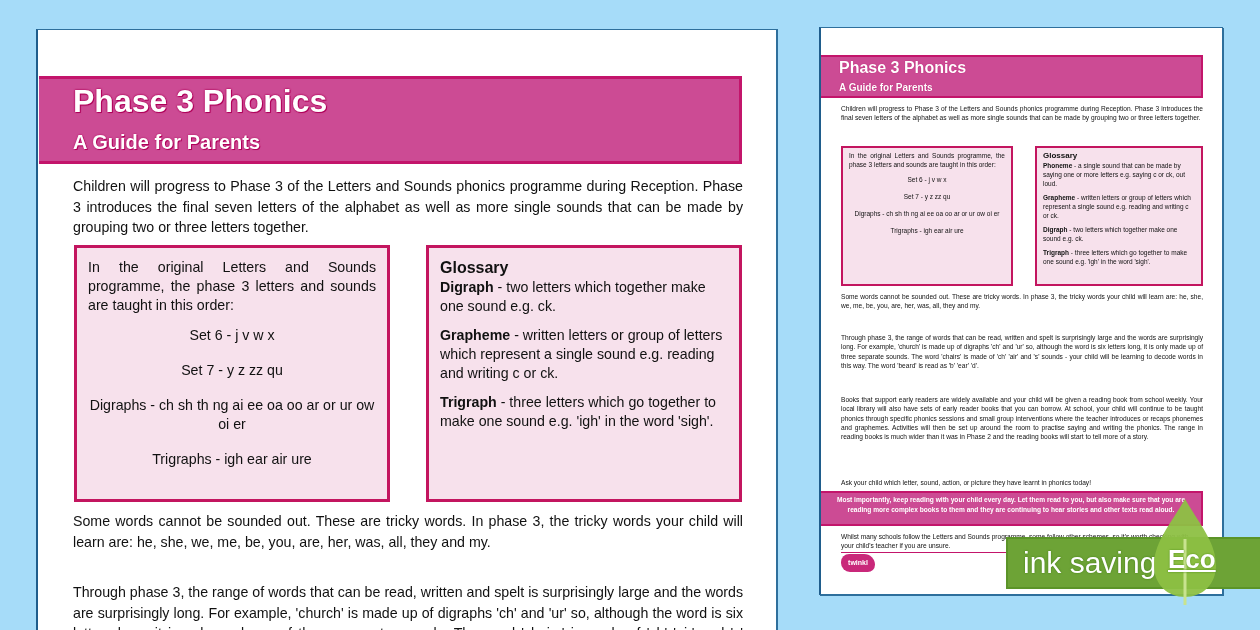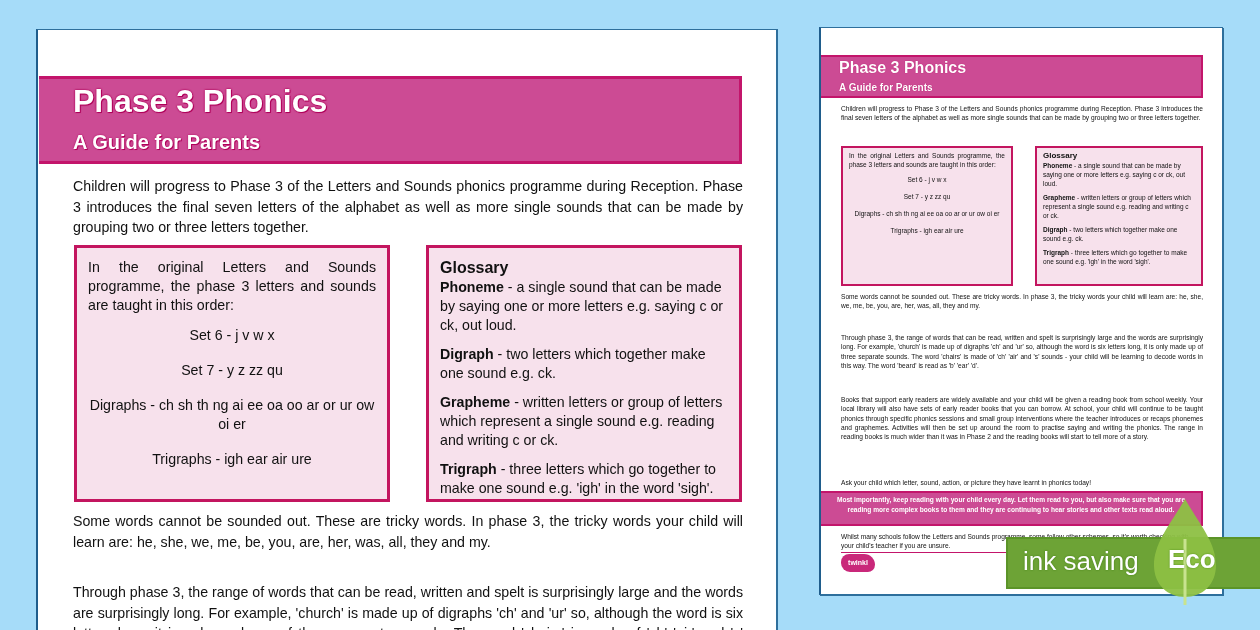--- a/index.html
+++ b/index.html
@@ -63,23 +63,23 @@
     color: #fff; font-weight: bold; font-size: 6.6px; line-height: 9.5px; text-align: center; padding: 2px 14px;
   }
   .whilst { position: absolute; left: 20px; top: 504px; width: 362px; font-size: 6.6px; line-height: 9.3px; border-bottom: 1px solid #c3156b; padding-bottom: 1px; }
   .twinkl { position: absolute; left: 20px; top: 526px; width: 34px; height: 18px; background: #c9287a; border-radius: 9px 12px 8px 10px; color: #fff; font-size: 7px; font-weight: bold; text-align: center; line-height: 18px; }
 
   
   .eco-bar {
     position: absolute; left: 1006px; top: 537px; width: 254px; height: 52px;
     background: #6da336; border: 2px solid #5b9428; border-right: none;
   }
-  .eco-text { position: absolute; left: 15px; top: 7px; font-size: 26px; color: #fff; text-shadow: 0 0 2px #3e7a12; }
+  .eco-text { position: absolute; left: 15px; top: 7px; font-size: 30px; color: #fff; text-shadow: 0 0 2px #3e7a12; }
   .leaf { position: absolute; left: 1152px; top: 497px; width: 66px; height: 110px; }
-  .eco-word { position: absolute; left: 1168px; top: 544px; font-size: 26px; font-weight: bold; color: #fff; text-shadow: 0 0 2px #4d8a18; }
+  .eco-word { position: absolute; left: 1168px; top: 544px; font-size: 26px; font-weight: bold; color: #fff; text-shadow: 0 0 2px #4d8a18; text-decoration: underline; }
 </style>
 </head>
 <body>
 
 <div class="page-big">
   <div class="hdr-big">
     <div class="t1">Phase 3 Phonics</div>
     <div class="t2">A Guide for Parents</div>
   </div>
 
@@ -88,21 +88,20 @@
   <div class="box-big left">
     <p class="intro">In the original Letters and Sounds programme, the phase 3 letters and sounds are taught in this order:</p>
     <p class="c">Set 6 - j v w x</p>
     <p class="c">Set 7 - y z zz qu</p>
     <p class="c">Digraphs - ch sh th ng ai ee oa oo ar or ur ow oi er</p>
     <p class="c">Trigraphs - igh ear air ure</p>
   </div>
 
   <div class="box-big right">
     <div class="gloss-title">Glossary</div>
-    <p class="gloss-item"><b>Phoneme</b><span> - a single sound that can be made by saying one or more letters e.g.  saying c or ck, out loud.</span></p>
     <p class="gloss-item"><b>Digraph</b><span> - two letters which together make one sound e.g. ck.</span></p>
     <p class="gloss-item"><b>Grapheme</b><span> - written letters or group of letters which represent a single sound e.g. reading and writing c or ck.</span></p>
     <p class="gloss-item"><b>Trigraph</b><span> - three letters which go together to make one sound e.g. 'igh' in the word 'sigh'.</span></p>
   </div>
 
   <p class="big-p" style="top:481px;">Some words cannot be sounded out. These are tricky words. In phase 3, the tricky words your child will learn are: he, she, we, me, be, you, are, her, was, all, they and my.</p>
   <p class="big-p" style="top:552px;">Through phase 3, the range of words that can be read, written and spelt is surprisingly large and the words are surprisingly long. For example, 'church' is made up of digraphs 'ch' and 'ur' so, although the word is six letters long, it is only made up of three separate sounds. The word 'chairs' is made of 'ch' 'air' and 's' sounds - your child will be learning to decode words in this way. The word 'beard' is read as 'b' 'ear' 'd'.</p>
 </div>
 
 <div class="page-small">

